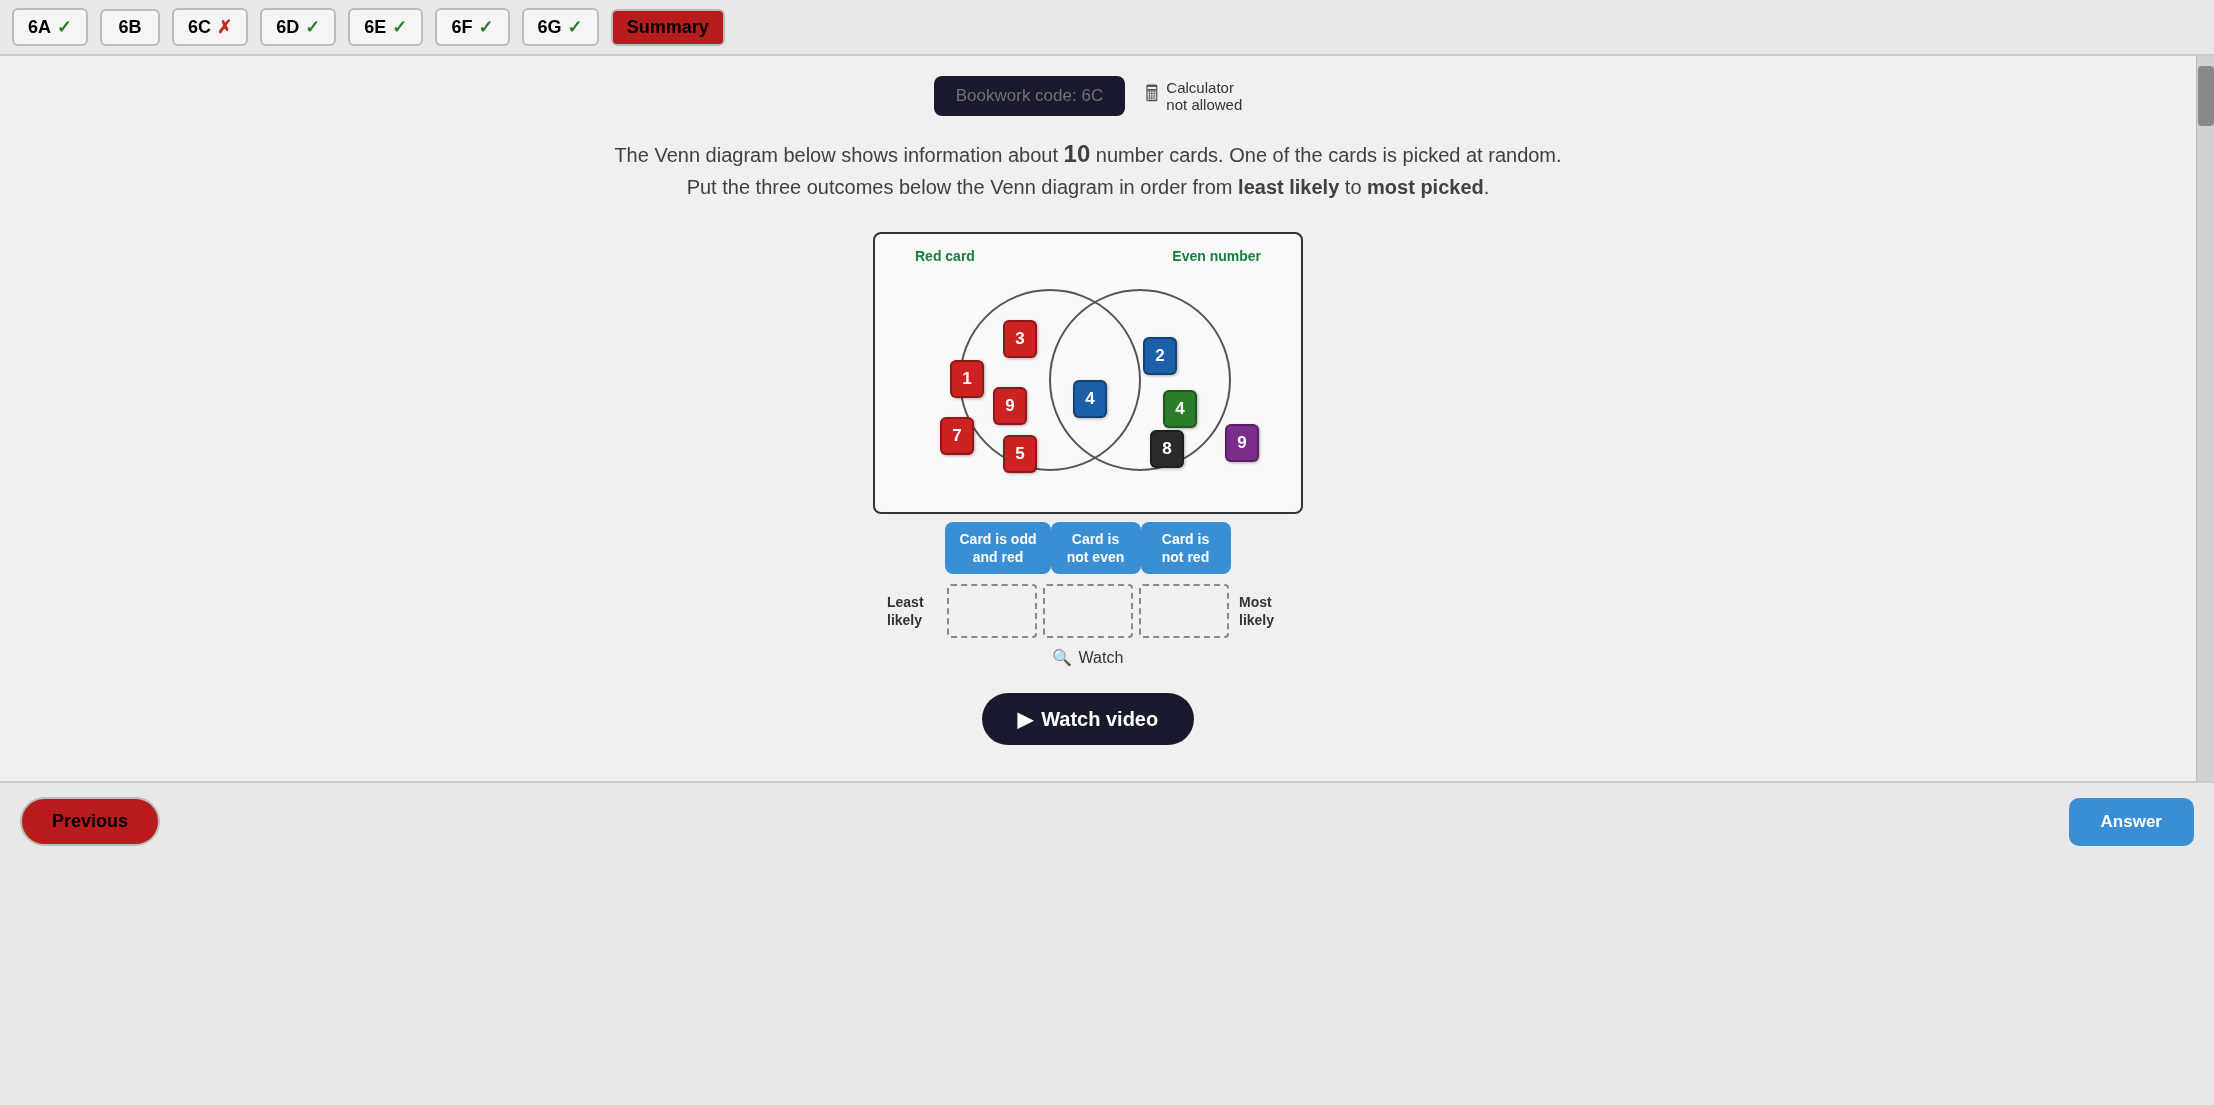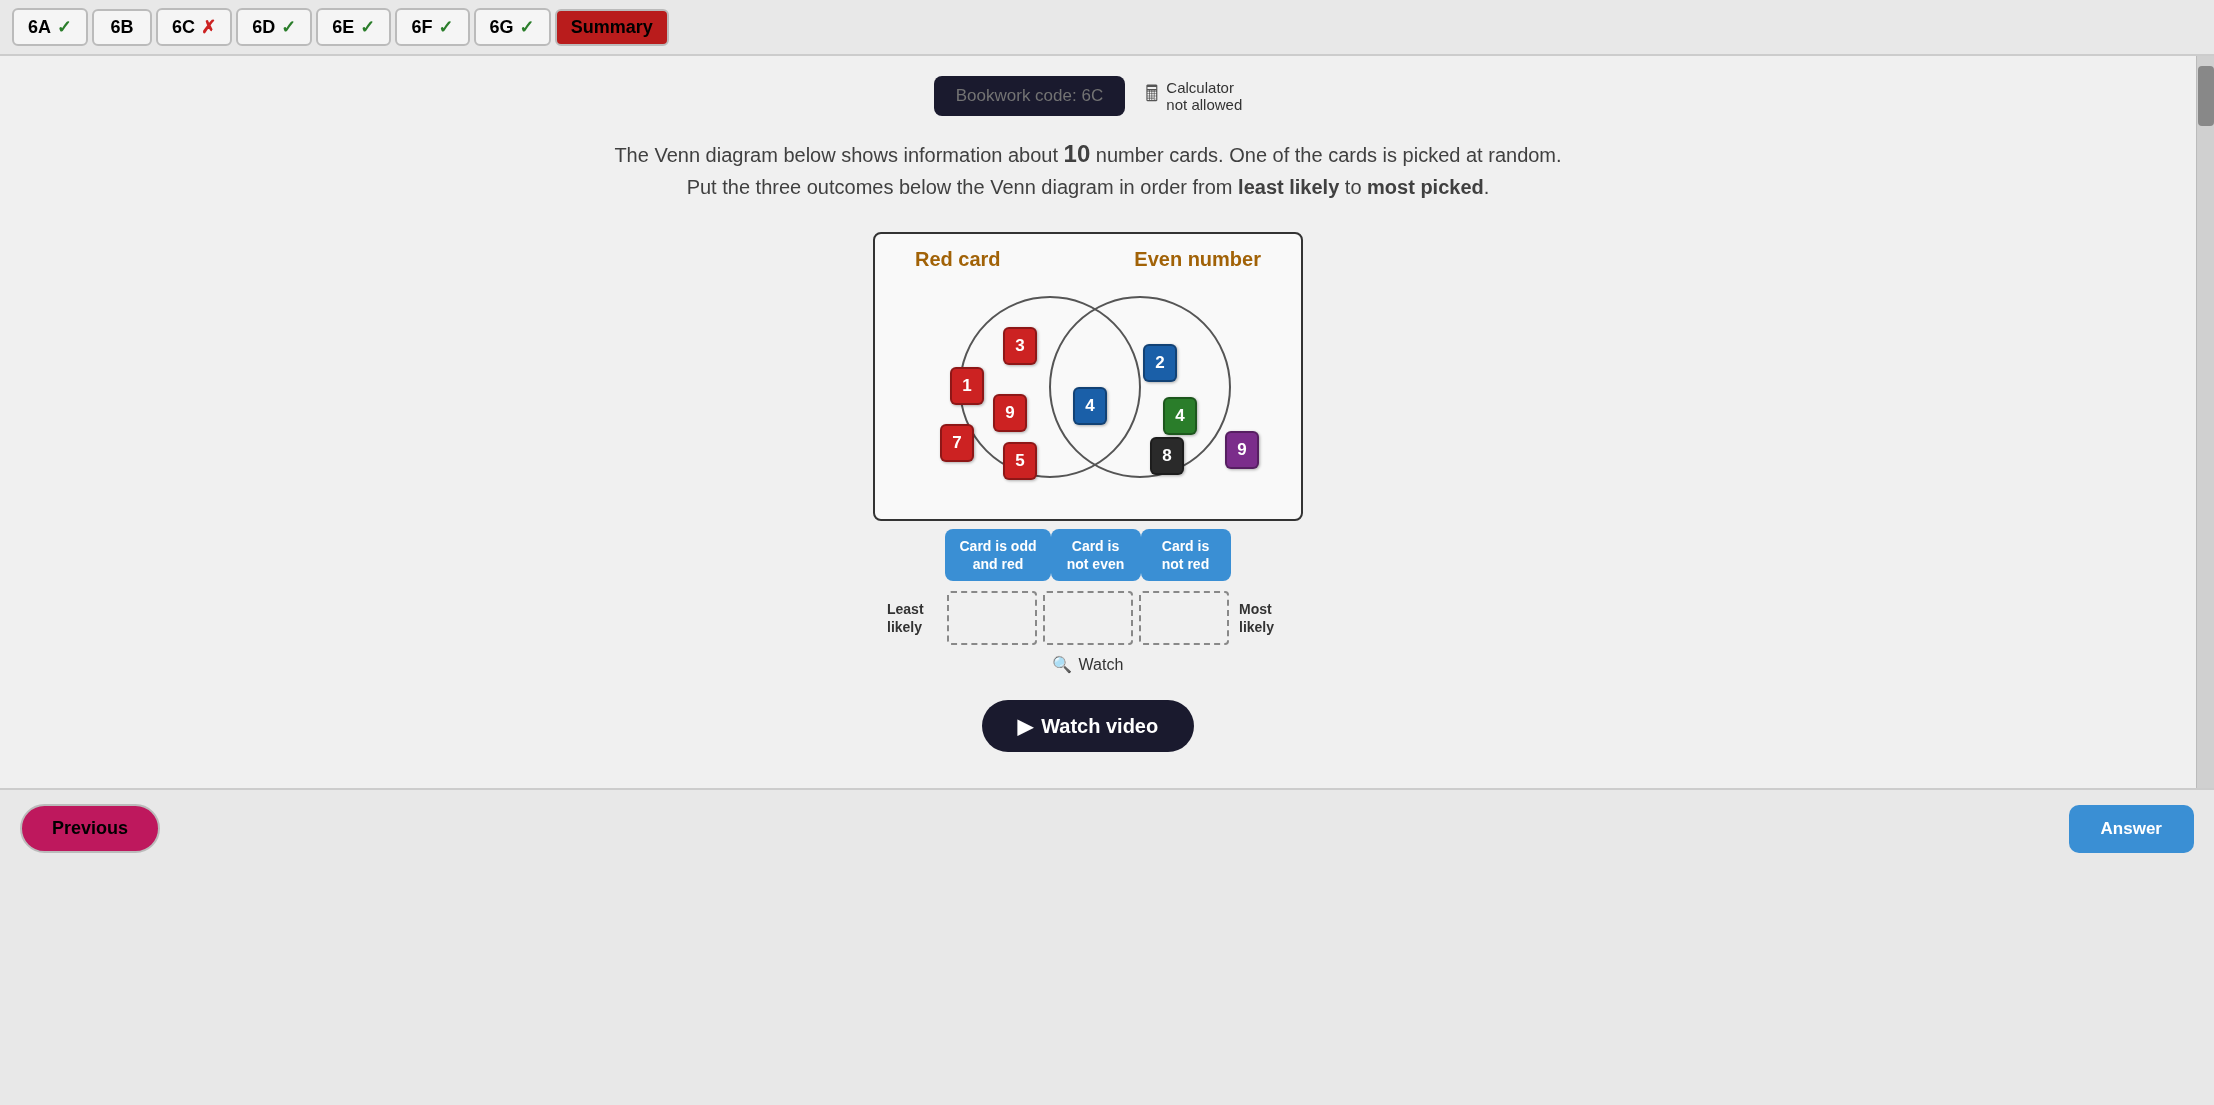--- a/index.html
+++ b/index.html
@@ -9,21 +9,21 @@
       min-height: 100vh;
       overflow-x: hidden;
     }
 
     
     .top-nav {
       background: #e8e8e8;
       display: flex;
       align-items: center;
       padding: 8px 12px;
-      gap: 4px;
+      gap: 12px;
       border-bottom: 2px solid #ccc;
       flex-wrap: wrap;
     }
     .nav-item {
       display: flex;
       align-items: center;
       padding: 6px 14px;
       border: 2px solid #bbb;
       border-radius: 6px;
       font-size: 18px;
@@ -123,23 +123,23 @@
       position: relative;
     }
 
     .venn-labels {
       display: flex;
       justify-content: space-between;
       margin-bottom: 8px;
       padding: 0 20px;
     }
     .venn-label {
-      font-size: 20px;
-      font-weight: bold;
-      color: #a16207;
+      font-size: 14px;
+      font-weight: bold;
+      color: #15803d;
     }
 
     
     .venn-svg-area {
       width: 390px;
       height: 220px;
       margin: 0 auto;
       position: relative;
     }
 
@@ -240,21 +240,21 @@
     
     .bottom-bar {
       display: flex;
       justify-content: space-between;
       align-items: center;
       padding: 14px 20px;
       background: #e8e8e8;
       border-top: 2px solid #ccc;
     }
     .prev-btn {
-      background: #be185d;
+      background: #b91c1c;
       border: 2px solid #bbb;
       border-radius: 30px;
       padding: 12px 30px;
       font-size: 18px;
       font-weight: bold;
       cursor: pointer;
     }
     .answer-btn {
       background: #3a8fd4;
       color: white;

